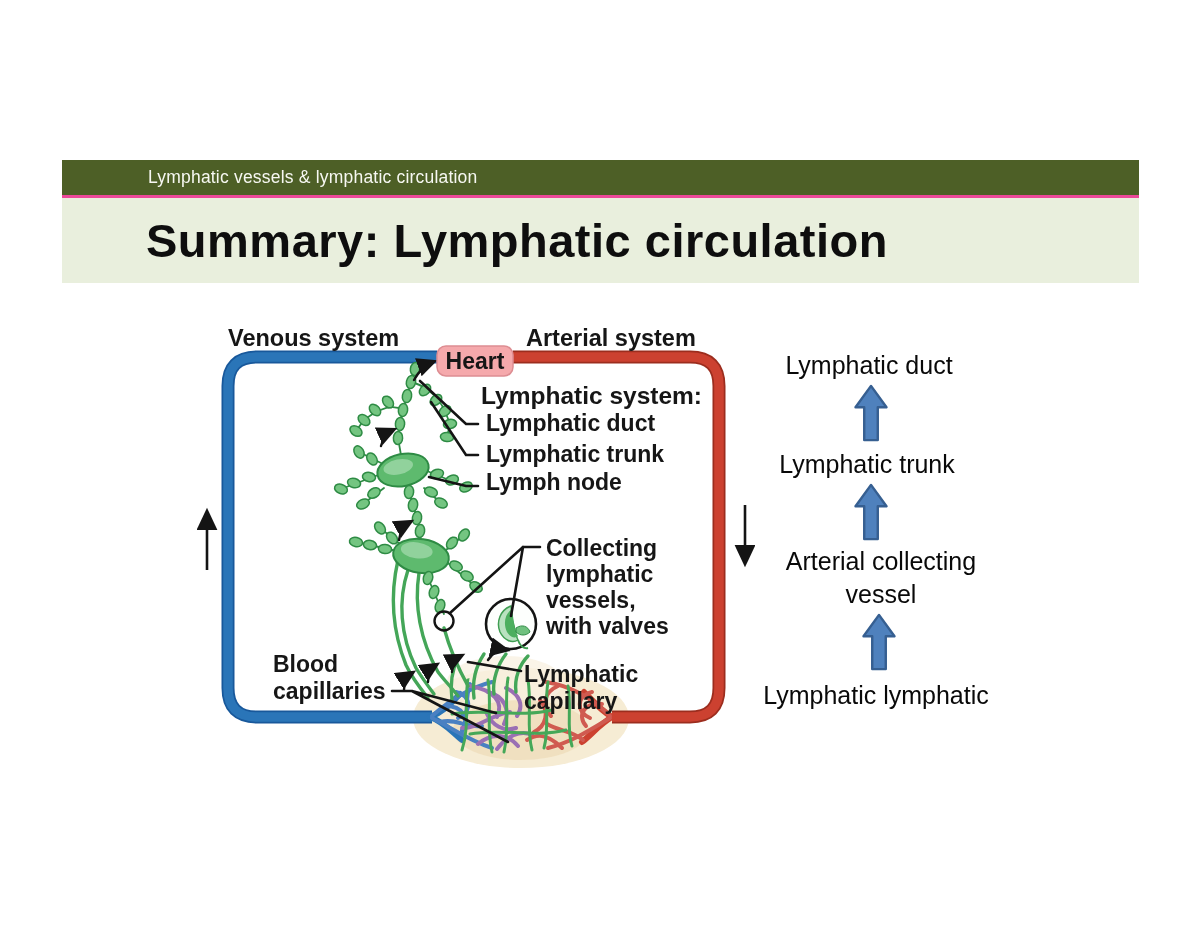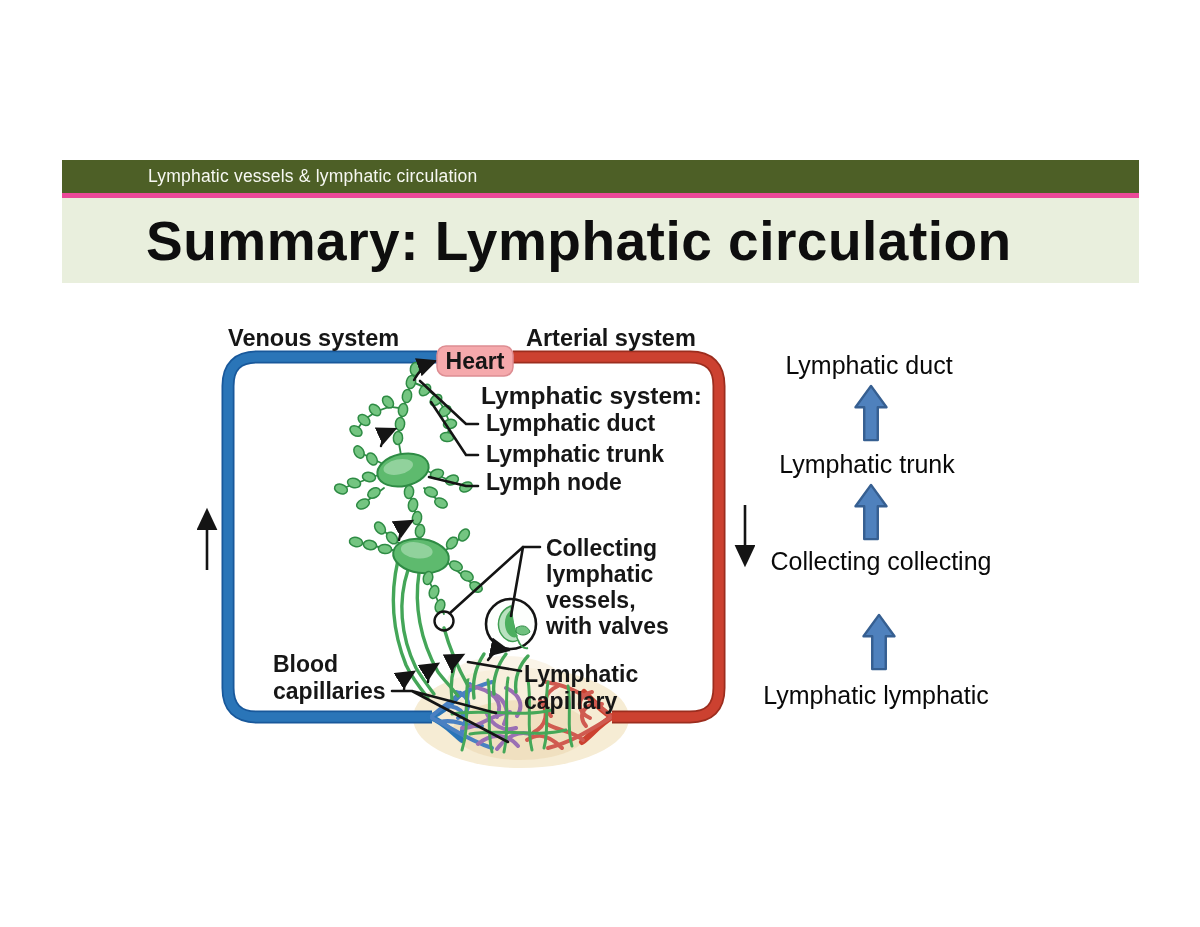--- a/index.html
+++ b/index.html
@@ -3,32 +3,32 @@
 <meta charset="utf-8">
 <style>
   html,body{margin:0;padding:0;}
   body{
     width:1200px;height:927px;position:relative;background:#ffffff;
     font-family:"Liberation Sans",sans-serif;overflow:hidden;
   }
   
   .band-header{
     position:absolute;left:62px;top:160px;width:1077px;height:38px;
-    background:#4d5f26;border-bottom:5px solid #ec4899;box-sizing:border-box;
+    background:#4d5f26;border-bottom:3px solid #ec4899;box-sizing:border-box;
     display:flex;align-items:center;
   }
   .band-header span{
     margin-left:86px;color:#f7f8f2;font-size:17.5px;letter-spacing:.2px;
   }
   .band-title{
     position:absolute;left:62px;top:198px;width:1077px;height:85px;
     background:#e9efdd;display:flex;align-items:center;
   }
   .band-title h1{
-    margin:0 0 0 84px;font-size:55px;font-weight:bold;color:#0e0e0e;letter-spacing:.5px;
+    margin:0 0 0 84px;font-size:47px;font-weight:bold;color:#0e0e0e;letter-spacing:.5px;
   }
   
   .diagram-svg{position:absolute;left:190px;top:315px;width:570px;height:455px;}
   .dlabel{font-family:"Liberation Sans",sans-serif;font-weight:bold;fill:#161616;}
   .leader{stroke:#141414;stroke-width:2.6;fill:none;stroke-linecap:round;}
   .curved-arrow{stroke:#141414;stroke-width:2.4;fill:none;stroke-linecap:round;}
   .chainline{stroke:#2e8b44;stroke-width:1.8;fill:none;stroke-linecap:round;}
   .collecting-vessel{stroke:#44a658;stroke-width:3.4;fill:none;stroke-linecap:round;}
   .mesh-green{stroke:#45a858;stroke-width:3;fill:none;stroke-linecap:round;}
   .mesh-blue{stroke:#4a80c2;stroke-width:4;fill:none;stroke-linecap:round;}
@@ -261,20 +261,21 @@
   <polygon points="19,3 35,25 26,25 26,59 12,59 12,25 3,25" fill="#4f81bd"></polygon>
 </svg>
 
 <div class="fc-label" style="left:867px;top:448px;">Lymphatic trunk</div>
 
 <svg class="fc-arrow" style="left:871px;top:482px;" width="38" height="60" viewBox="0 0 38 62">
   <polygon points="19,3 35,25 26,25 26,59 12,59 12,25 3,25" fill="#4f81bd"></polygon>
 </svg>
 
 <div class="fc-label" style="left:881px;top:545px;">
-  <div>Collecting collecting</div>
+  <div>Arterial collecting</div>
+  <div>vessel</div>
 </div>
 
 <svg class="fc-arrow" style="left:879px;top:612px;" width="38" height="60" viewBox="0 0 38 62">
   <polygon points="19,3 35,25 26,25 26,59 12,59 12,25 3,25" fill="#4f81bd"></polygon>
 </svg>
 
 <div class="fc-label" style="left:876px;top:679px;">Lymphatic lymphatic</div>
 
 </body></html>

